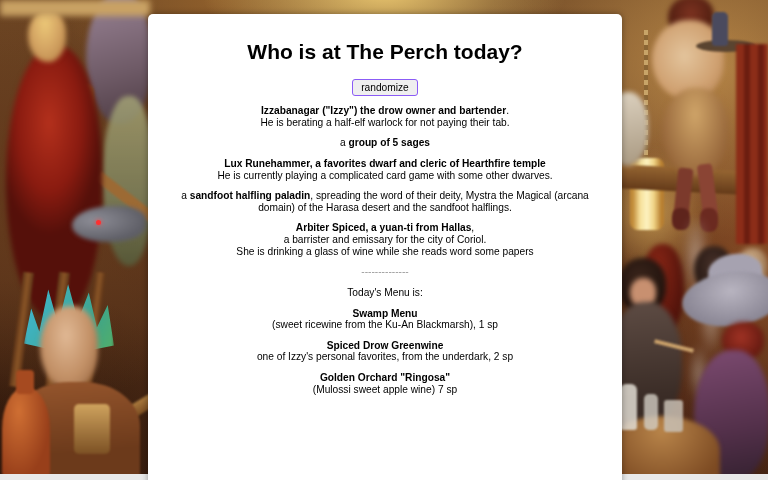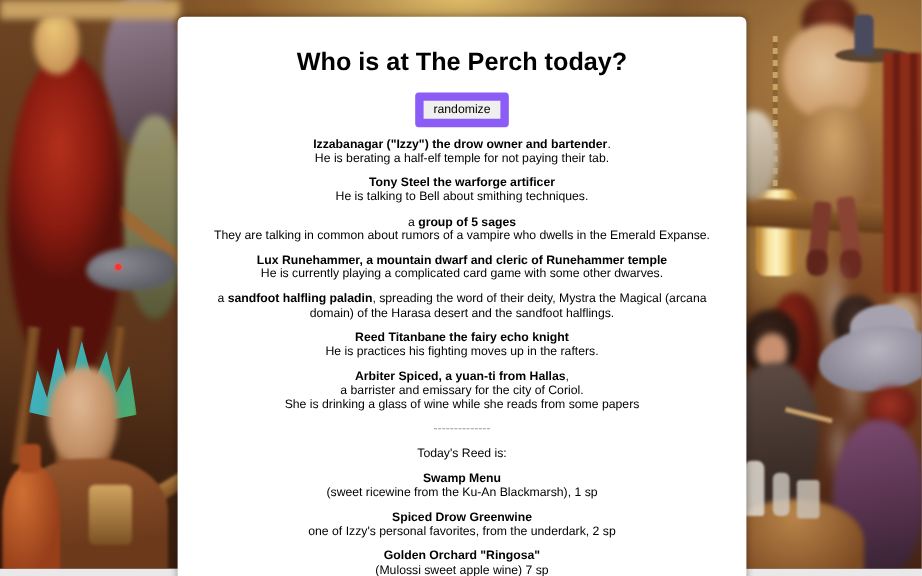--- a/index.html
+++ b/index.html
@@ -75,21 +75,21 @@
   .bottle1{left:620px;top:384px;width:17px;height:46px;background:rgba(225,220,210,.85);border-radius:6px 6px 3px 3px;filter:blur(1px);}
   .bottle2{left:644px;top:394px;width:14px;height:36px;background:rgba(210,205,195,.8);border-radius:5px;filter:blur(1px);}
   .cup{left:664px;top:400px;width:19px;height:32px;background:rgba(200,192,180,.85);border-radius:3px;filter:blur(1px);}
   
   .panel{position:absolute;left:148px;top:14px;width:474px;height:474px;background:#ffffff;
     border-radius:5px 5px 0 0;box-shadow:0 0 6px rgba(0,0,0,.35);text-align:center;color:#000;}
   .panel-inner{padding:0 28px;}
   h1{font-size:21px;margin:26px 0 0;font-weight:bold;}
   .btn-row{margin-top:13px;}
   .btn-row button{font-family:"Liberation Sans","DejaVu Sans",sans-serif;font-size:10.2px;
-    padding:2px 8px;background:#efefef;border:7px solid #8b5cf6;border-radius:3px;color:#000;}
+    padding:2px 8px;background:#efefef;border:1px solid #8b5cf6;border-radius:3px;color:#000;}
   .panel p{margin:9px 0 0;font-size:10.2px;line-height:1.14;}
   .panel p:first-of-type{margin-top:9px;}
   .b{font-weight:bold;}
   .divider{color:#999;}
 </style>
 </head>
 <body>
 
 <div class="scene">
   <div class="blob armored"></div>
@@ -148,49 +148,40 @@
 
 <div class="panel">
   <div class="panel-inner">
     <h1>Who is at The Perch today?</h1>
     <div class="btn-row">
       <button>randomize</button>
     </div>
 
     <p>
       <span class="b">Izzabanagar ("Izzy") the drow owner and bartender</span><span>.</span><br>
-      <span>He is berating a half-elf temple for not paying their tab.</span>
-    </p>
-    <p>
-      <span class="b">Tony Steel the warforge artificer</span><br>
-      <span>He is talking to Bell about smithing techniques.</span>
+      <span>He is berating a half-elf warlock for not paying their tab.</span>
     </p>
     <p>
       <span>a </span><span class="b">group of 5 sages</span><br>
-      <span>They are talking in common about rumors of a vampire who dwells in the Emerald Expanse.</span>
     </p>
     <p>
-      <span class="b">Lux Runehammer, a mountain dwarf and cleric of Runehammer temple</span><br>
+      <span class="b">Lux Runehammer, a favorites dwarf and cleric of Hearthfire temple</span><br>
       <span>He is currently playing a complicated card game with some other dwarves.</span>
     </p>
     <p>
       <span>a </span><span class="b">sandfoot halfling paladin</span><span>, spreading the word of their deity, Mystra the Magical (arcana domain) of the Harasa desert and the sandfoot halflings.</span>
     </p>
     <p>
-      <span class="b">Reed Titanbane the fairy echo knight</span><br>
-      <span>He is practices his fighting moves up in the rafters.</span>
-    </p>
-    <p>
       <span class="b">Arbiter Spiced, a yuan-ti from Hallas</span><span>,</span><br>
       <span>a barrister and emissary for the city of Coriol.</span><br>
-      <span>She is drinking a glass of wine while she reads from some papers</span>
+      <span>She is drinking a glass of wine while she reads word some papers</span>
     </p>
 
     <p class="divider">--------------</p>
-    <p>Today's Reed is:</p>
+    <p>Today's Menu is:</p>
 
     <p>
       <span class="b">Swamp Menu</span><br>
       <span>(sweet ricewine from the Ku-An Blackmarsh), 1 sp</span>
     </p>
     <p>
       <span class="b">Spiced Drow Greenwine</span><br>
       <span>one of Izzy's personal favorites, from the underdark, 2 sp</span>
     </p>
     <p>

